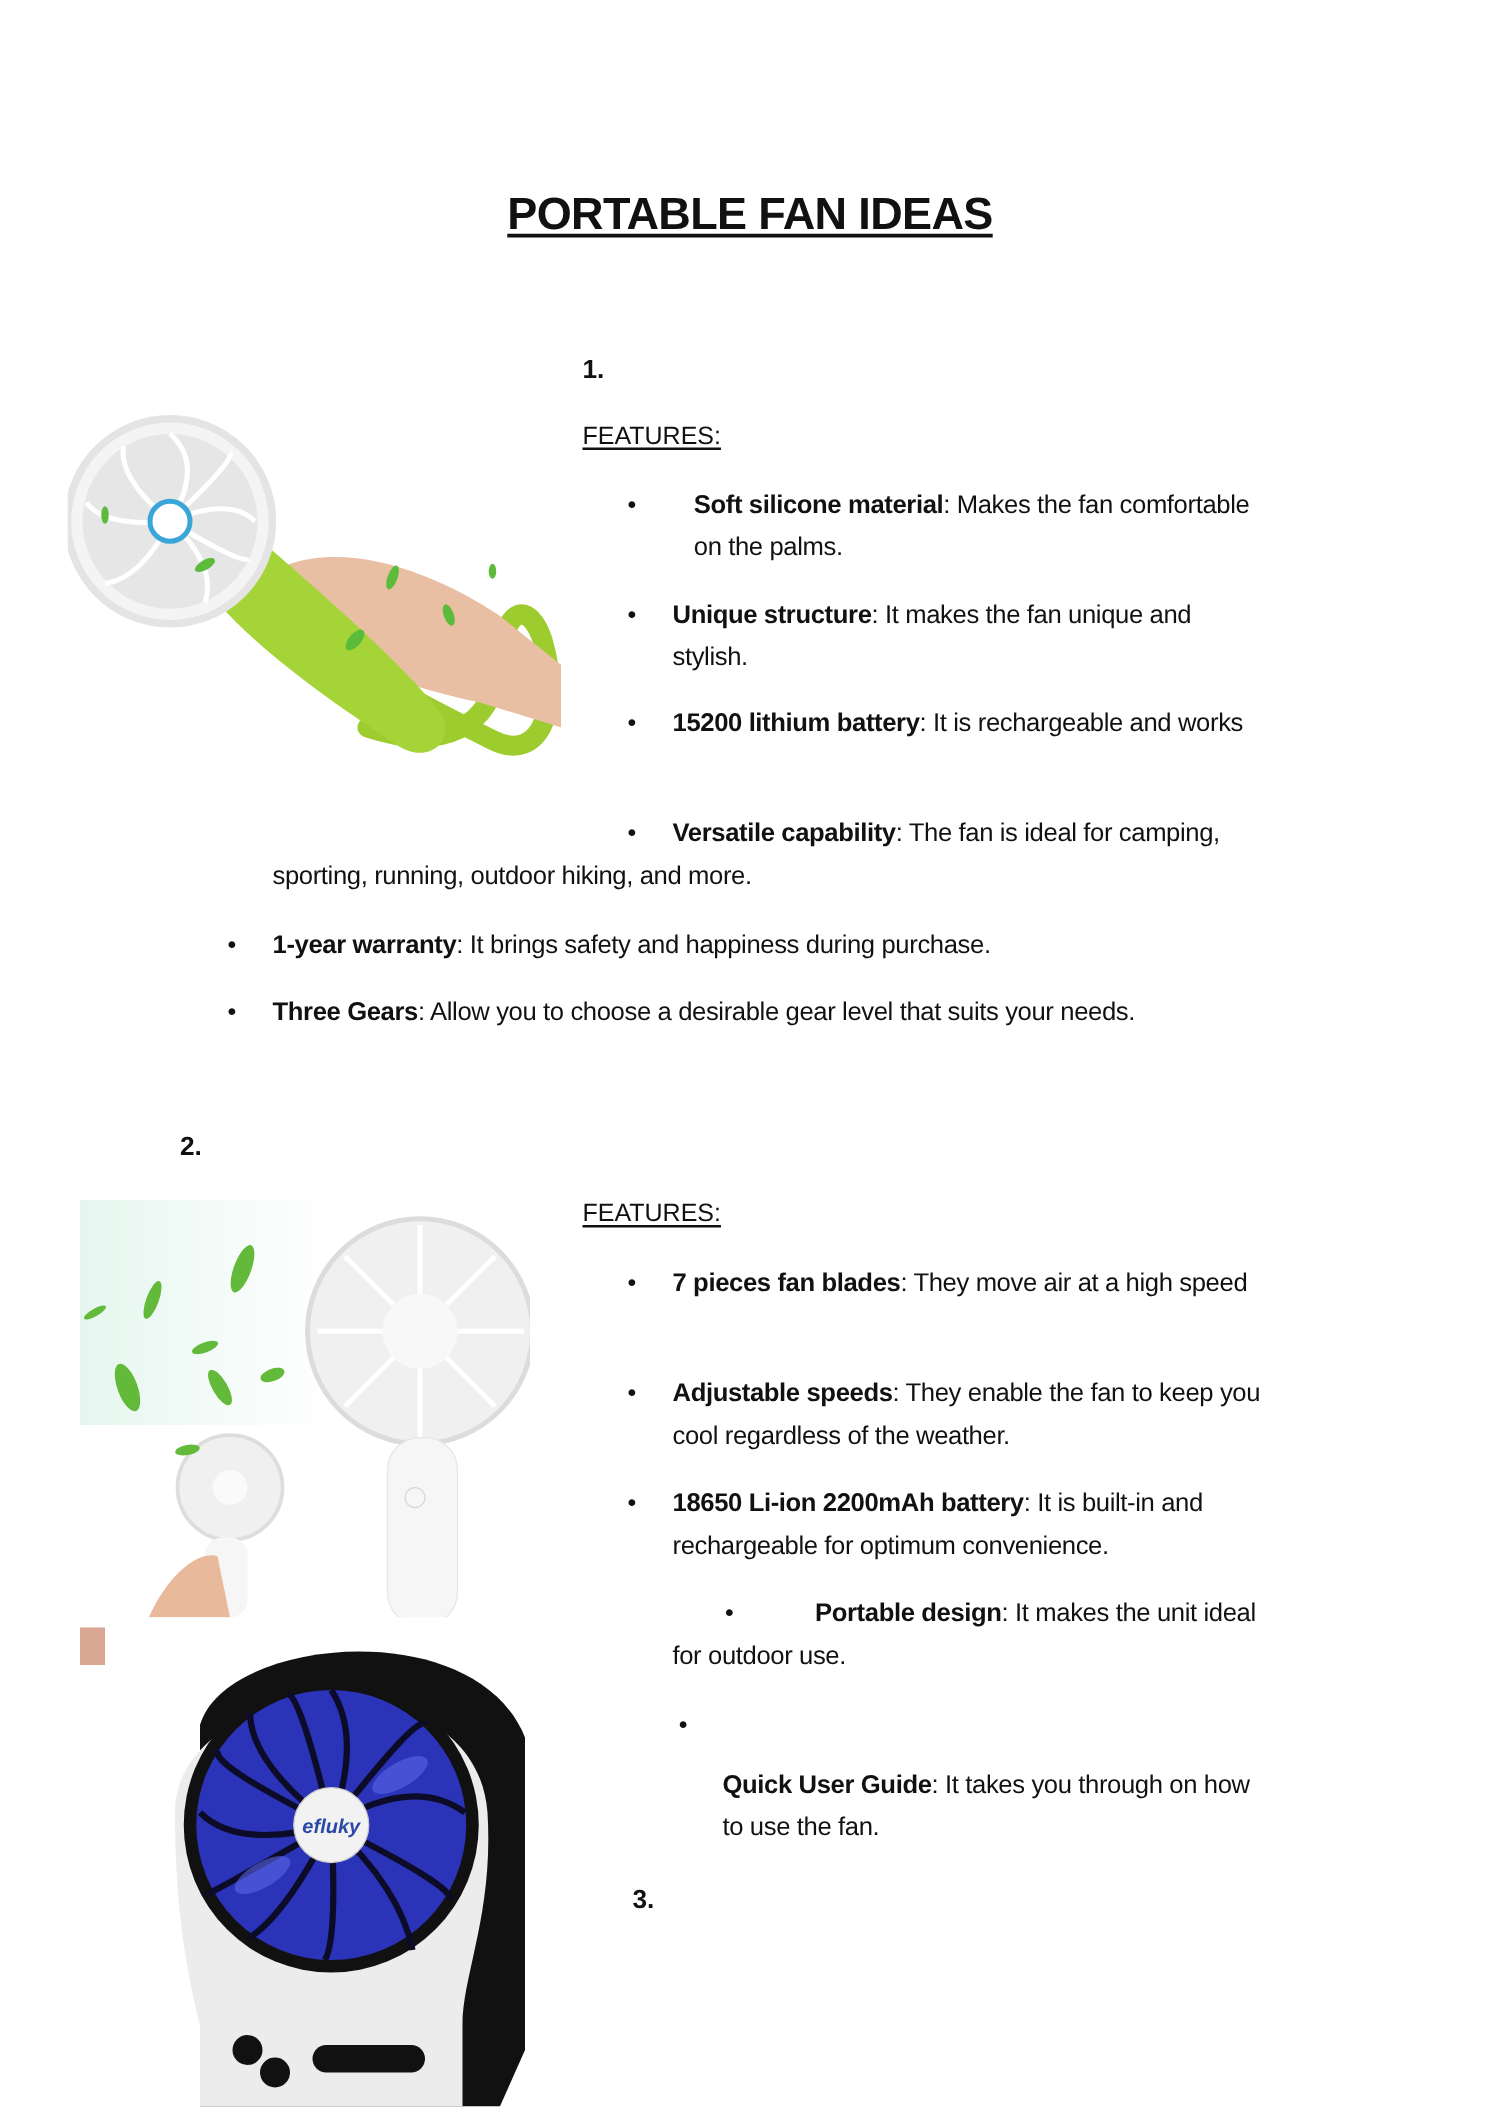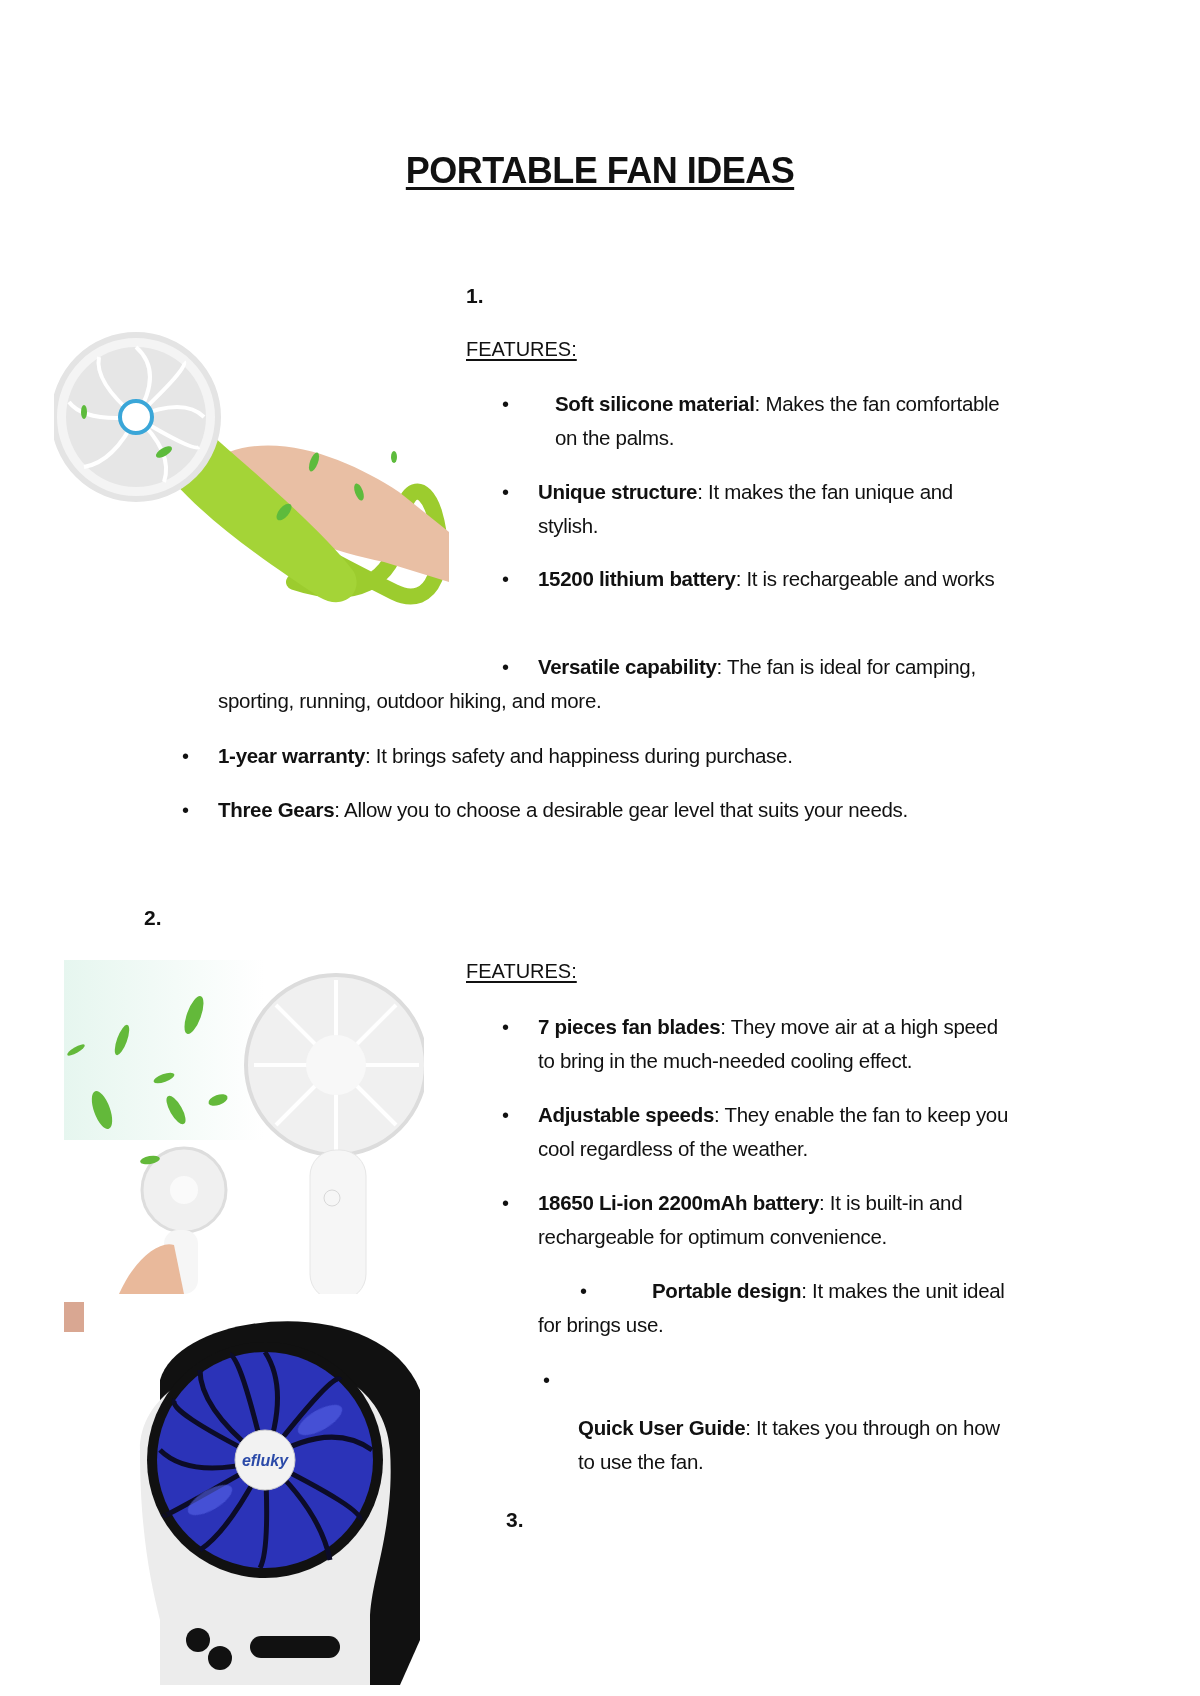--- a/index.html
+++ b/index.html
@@ -128,38 +128,38 @@
       <ellipse cx="38" cy="150" rx="8" ry="20" transform="rotate(-20 38 150)"></ellipse>
       <ellipse cx="112" cy="150" rx="6" ry="16" transform="rotate(-30 112 150)"></ellipse>
       <ellipse cx="154" cy="140" rx="5" ry="10" transform="rotate(70 154 140)"></ellipse>
       <ellipse cx="86" cy="200" rx="4" ry="10" transform="rotate(80 86 200)"></ellipse>
     </g>
   </svg>
 </div>
 
 <div class="bullet" style="left:502px;top:1016px;">•</div>
 <div class="abs txt" style="left:538px;top:1010px;width:540px;">
-  <b>7 pieces fan blades</b><span>: They move air at a high speed</span><br><span>to bring in the much-needed cooling effect.</span>
+  <b>7 pieces fan blades</b><span>: They move air at a high speed</span><br>
 </div>
 
 <div class="bullet" style="left:502px;top:1104px;">•</div>
 <div class="abs txt" style="left:538px;top:1098px;width:540px;">
   <b>Adjustable speeds</b><span>: They enable the fan to keep you</span><br><span>cool regardless of the weather.</span>
 </div>
 
 <div class="bullet" style="left:502px;top:1192px;">•</div>
 <div class="abs txt" style="left:538px;top:1186px;width:540px;">
   <b>18650 Li-ion 2200mAh battery</b><span>: It is built-in and</span><br><span>rechargeable for optimum convenience.</span>
 </div>
 
 <div class="bullet" style="left:580px;top:1280px;">•</div>
 <div class="abs txt" style="left:652px;top:1274px;width:420px;">
   <b>Portable design</b><span>: It makes the unit ideal</span>
 </div>
-<div class="abs txt" style="left:538px;top:1308px;">for brings use.</div>
+<div class="abs txt" style="left:538px;top:1308px;">for outdoor use.</div>
 
 <div class="bullet" style="left:543px;top:1369px;">•</div>
 <div class="abs txt" style="left:578px;top:1363px;width:500px;margin-top:48px;">
   <b>Quick User Guide</b><span>: It takes you through on how</span><br><span>to use the fan.</span>
 </div>
 
 <div class="abs num" style="left:506px;top:1508px;">3.</div>
 
 <div class="img" style="left:64px;top:1302px;width:20px;height:30px;background:#d9a792;"></div>
 

